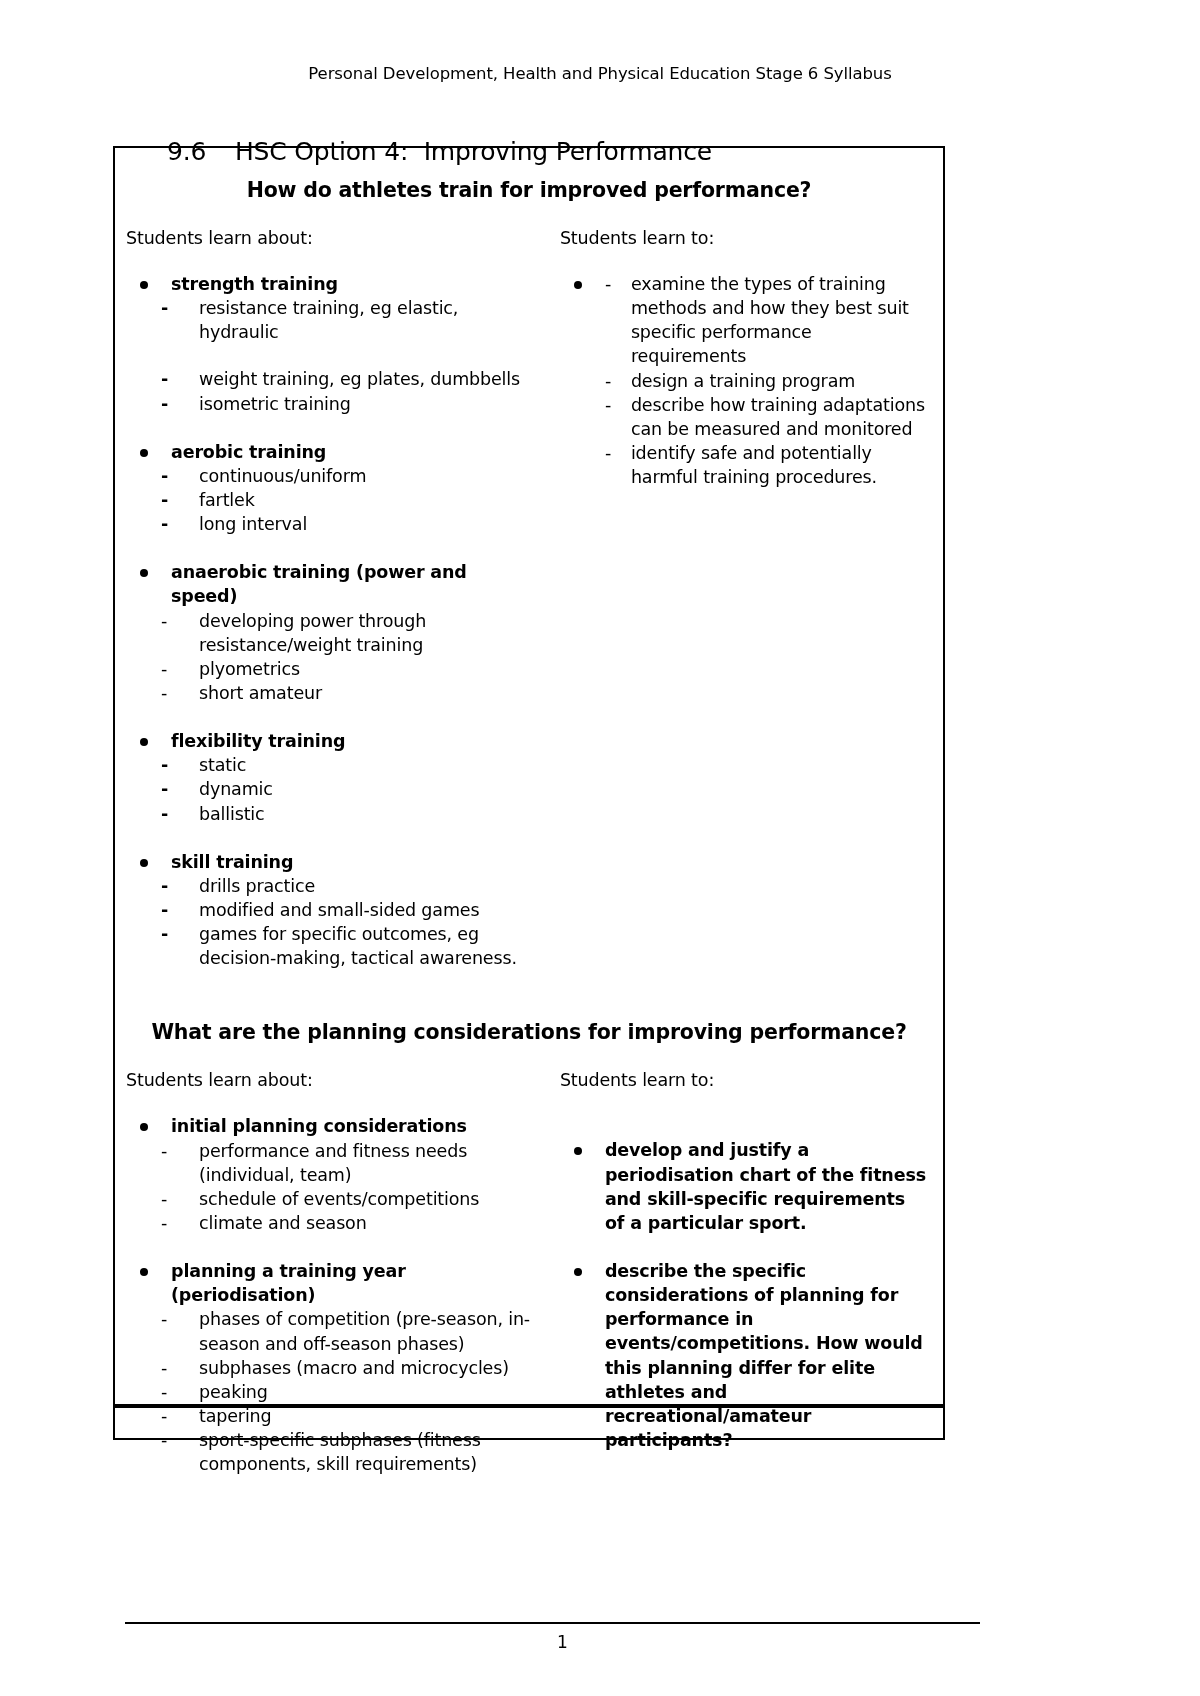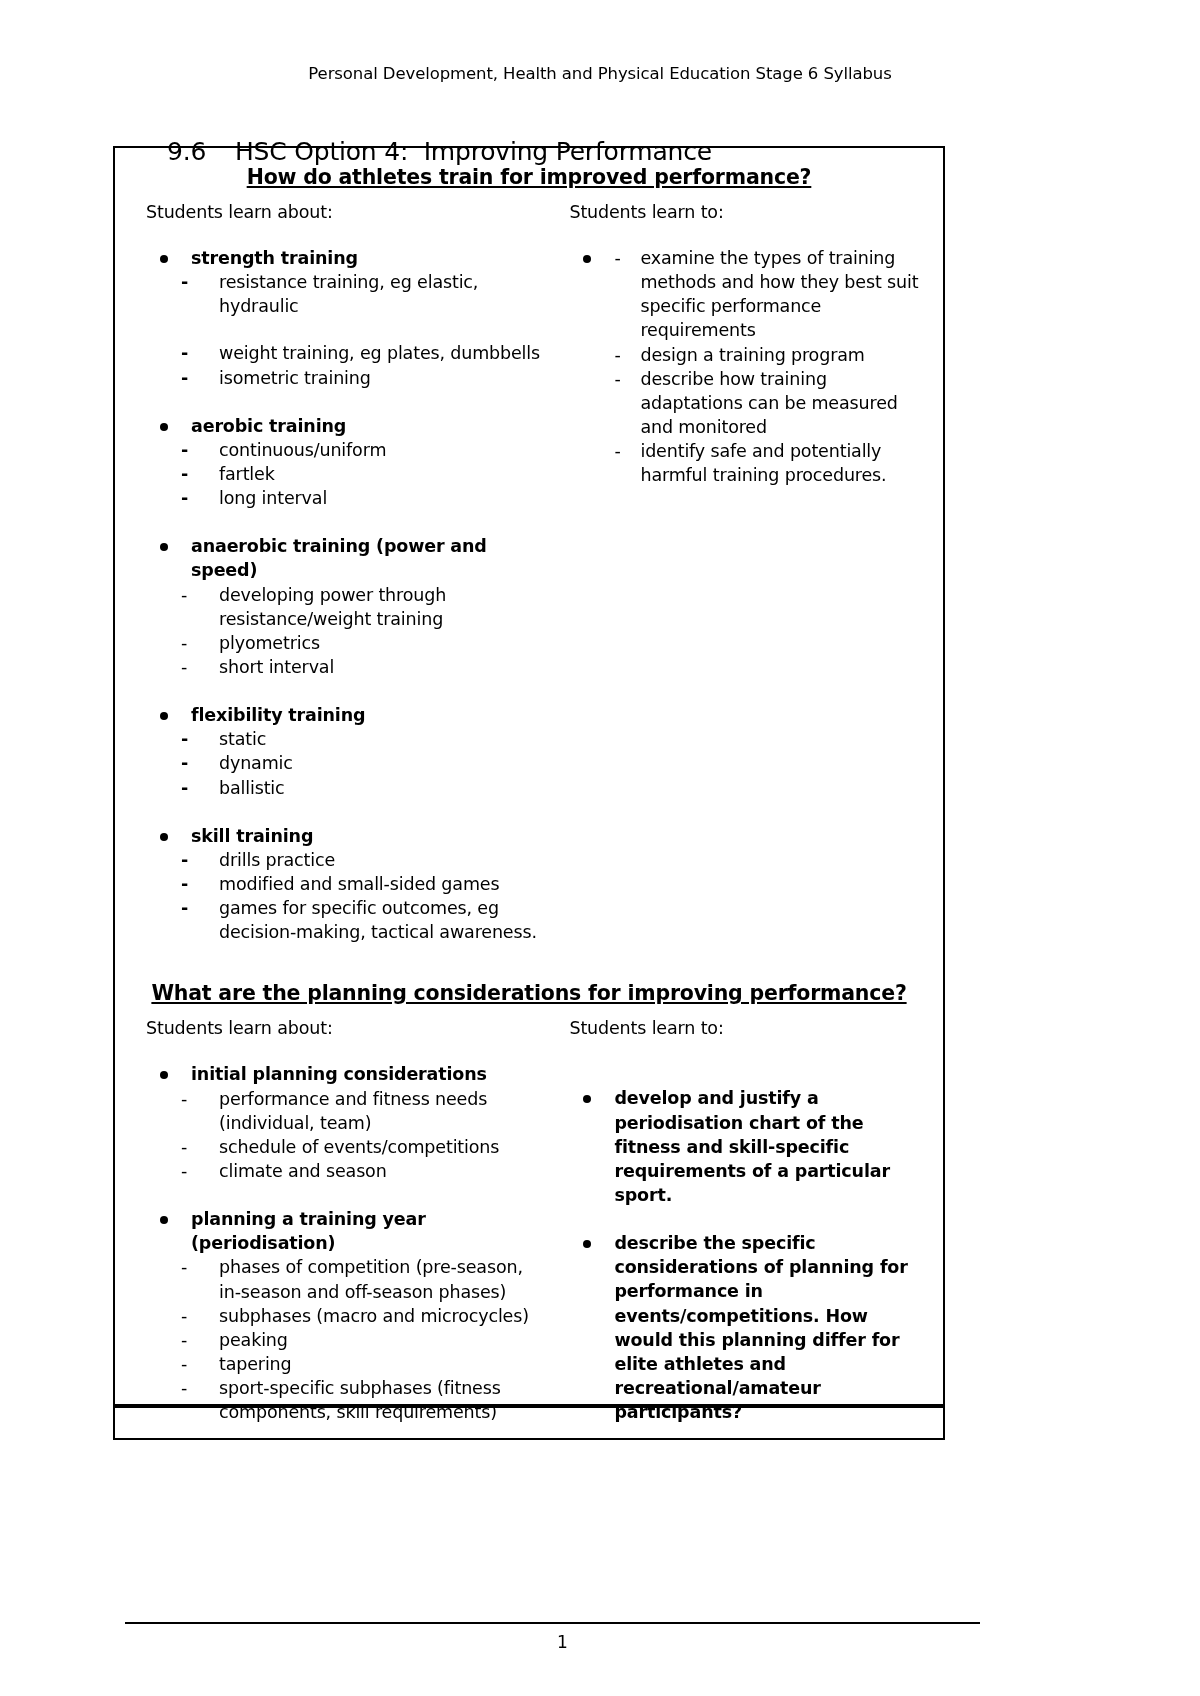--- a/index.html
+++ b/index.html
@@ -76,37 +76,35 @@
     border-right: 2px solid #000000;
     border-bottom: 2px solid #000000;
     box-sizing: border-box;
   }
 
   .focus-heading {
     text-align: center;
     font-size: 20.5px;
     font-weight: bold;
     letter-spacing: -0.2px;
-    margin: 1px;
-    padding: 0;
-    text-decoration: underline;
+    margin: 14px;
+    padding: 0;
   }
   .focus-heading.first { padding-top: 16px; }
 
   .cols {
     display: flex;
     width: 100%;
     box-sizing: border-box;
   }
   .col-left {
     width: 423px;
     box-sizing: border-box;
     padding-left: 11px;
     padding-right: 4px;
-    margin-left: 20px;
   }
   .col-right {
     width: 409px;
     box-sizing: border-box;
     padding-left: 24px;
     padding-right: 14px;
   }
 
   .learn-label {
     font-size: 17.5px;
@@ -227,21 +225,21 @@
                   <li class="dash-item"><span class="dash bold">-</span><span>fartlek</span></li>
                   <li class="dash-item"><span class="dash bold">-</span><span>long interval</span></li>
                 </ul>
               </li>
               <li class="bullet-item">
                 <span class="disc"></span>
                 <span class="lvl1-text">anaerobic training (power and speed)</span>
                 <ul class="lvl2">
                   <li class="dash-item"><span class="dash">-</span><span>developing power through resistance/weight training</span></li>
                   <li class="dash-item"><span class="dash">-</span><span>plyometrics</span></li>
-                  <li class="dash-item"><span class="dash">-</span><span>short interval</span></li>
+                  <li class="dash-item"><span class="dash">-</span><span>short amateur</span></li>
                 </ul>
               </li>
               <li class="bullet-item">
                 <span class="disc"></span>
                 <span class="lvl1-text">flexibility training</span>
                 <ul class="lvl2">
                   <li class="dash-item"><span class="dash bold">-</span><span>static</span></li>
                   <li class="dash-item"><span class="dash bold">-</span><span>dynamic</span></li>
                   <li class="dash-item"><span class="dash bold">-</span><span>ballistic</span></li>
                 </ul>

